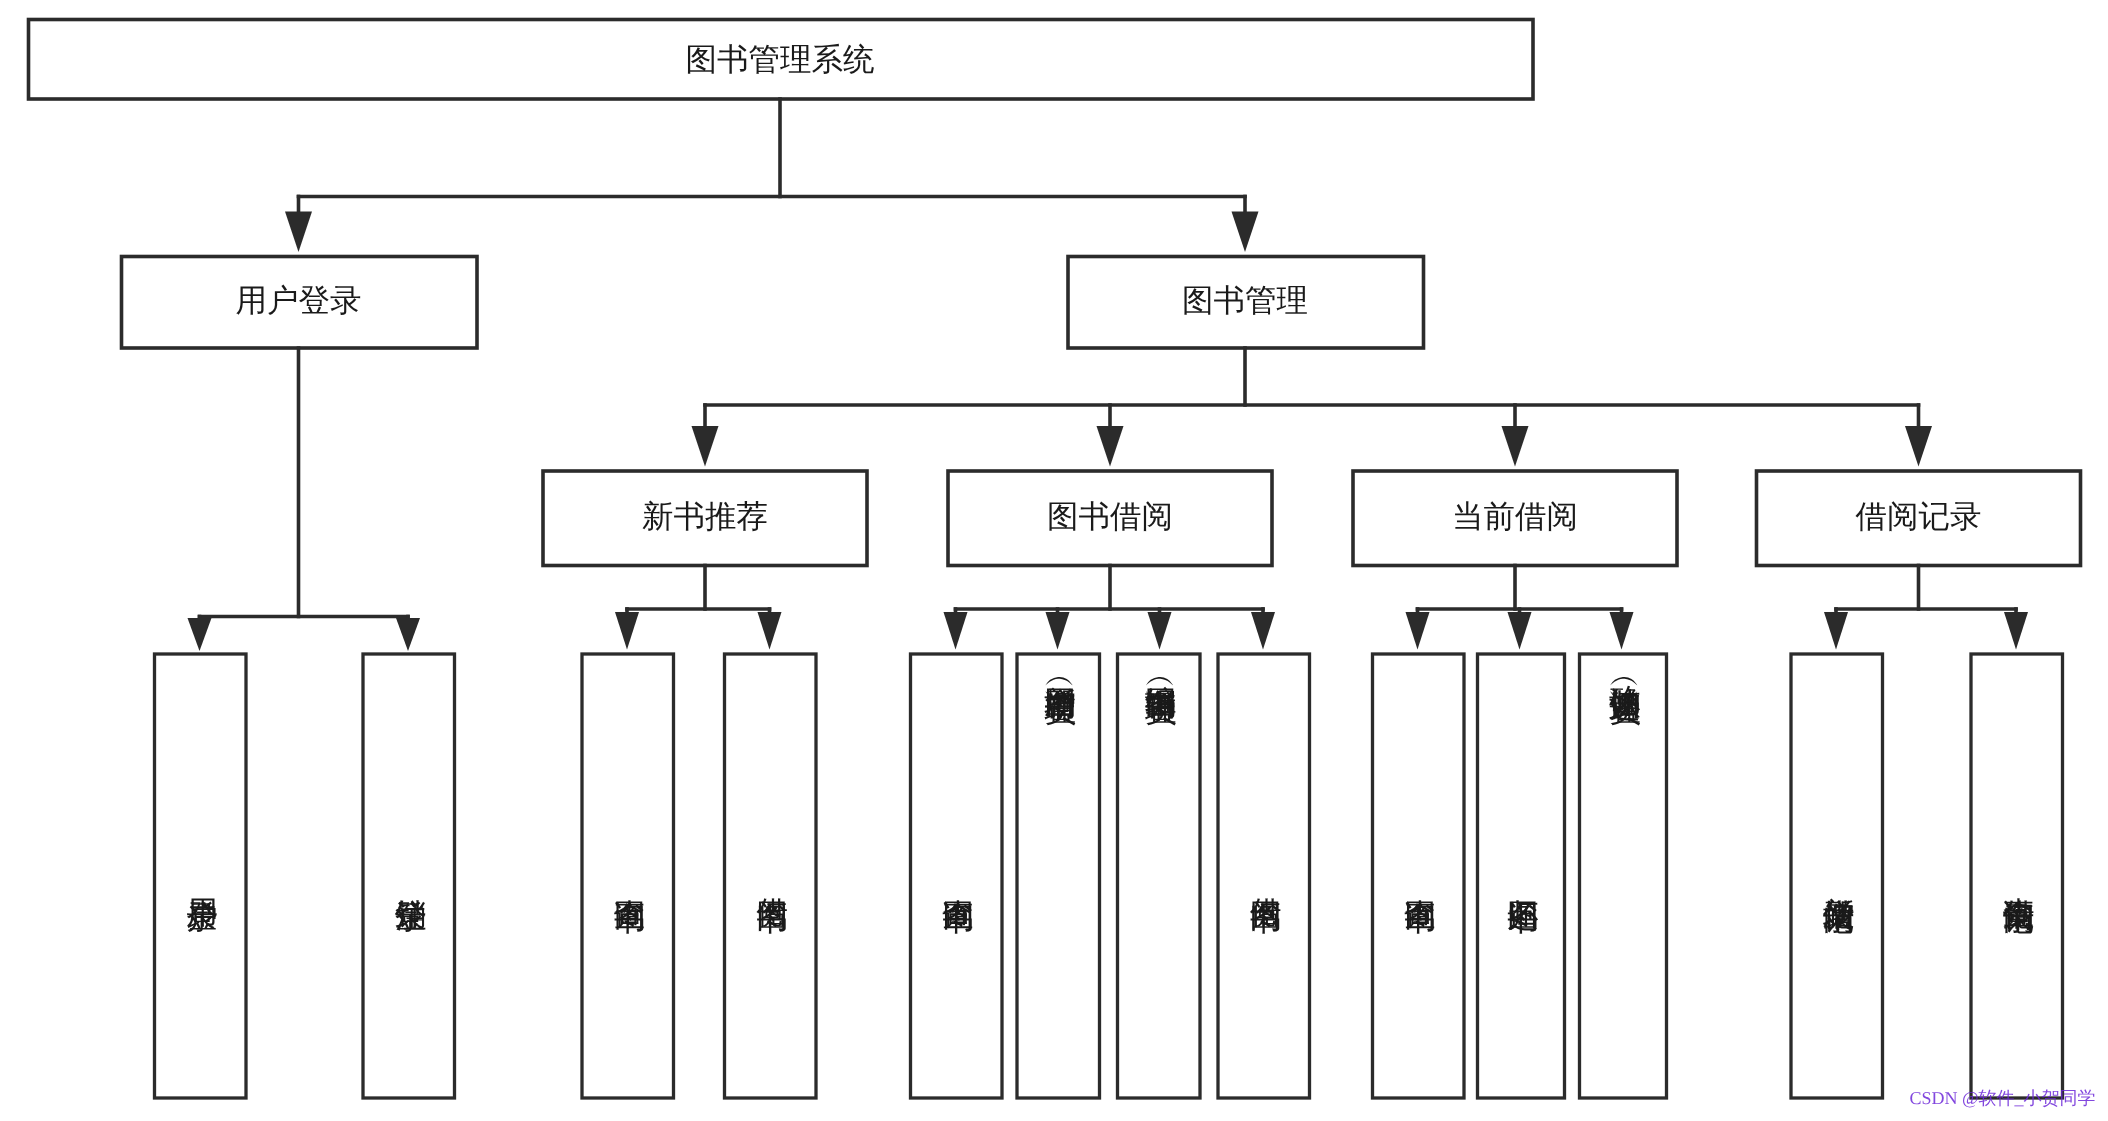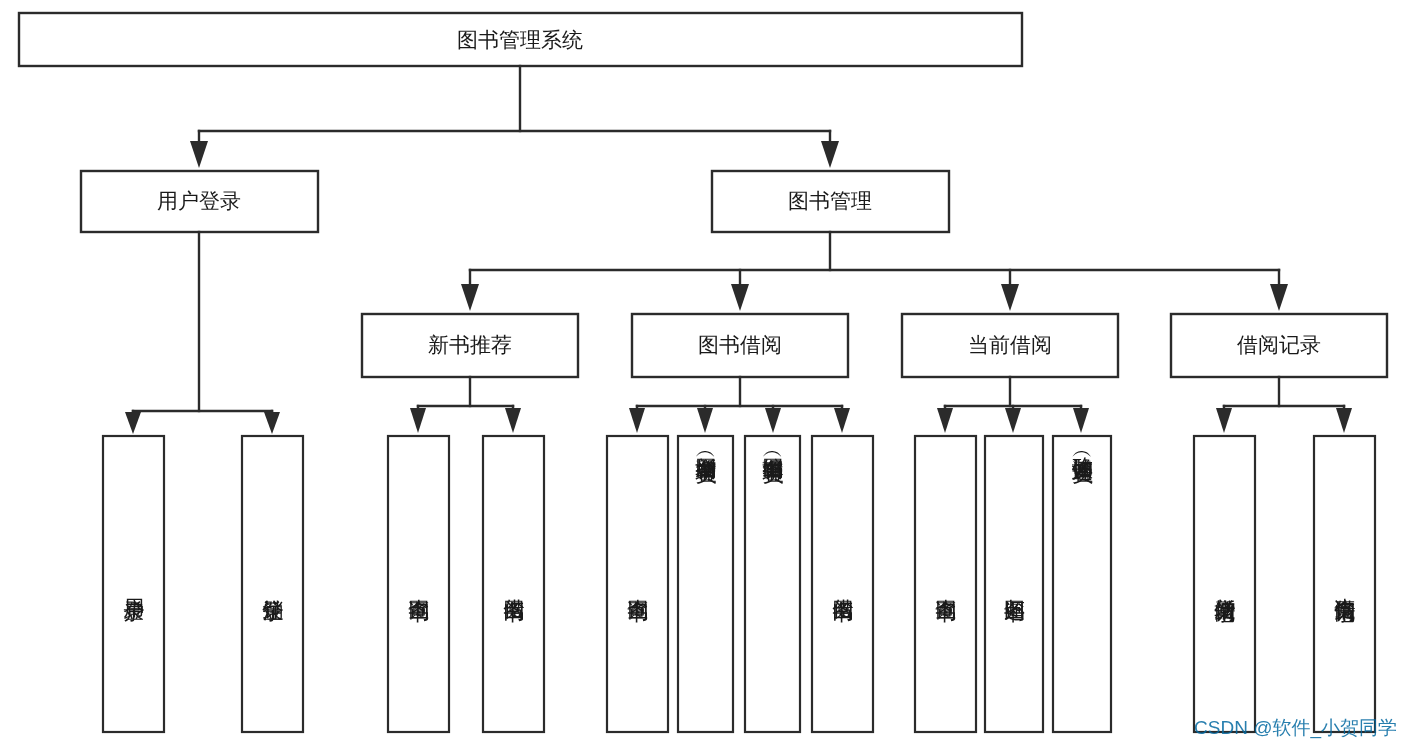--- a/index.html
+++ b/index.html
@@ -66,23 +66,23 @@
     font-size: 21px;
     line-height: 1.18;
     color: #1a1a1a;
     letter-spacing: 1px;
     white-space: nowrap;
   }
   .watermark {
     position: absolute;
     right: 8px;
     bottom: 6px;
-    font-family: Liberation Sans, sans-serif;
-    font-size: 19px;
-    color: #0369a1;
+    font-family: Liberation Serif, serif;
+    font-size: 12px;
+    color: #6d28d9;
     opacity: 0.85;
     white-space: nowrap;
   }
 </style>
 </head>
 <body>
 
 <div id="diagram-root">
 
   <svg id="chart-svg" viewBox="0 0 1405 747" xmlns="http://www.w3.org/2000/svg">

